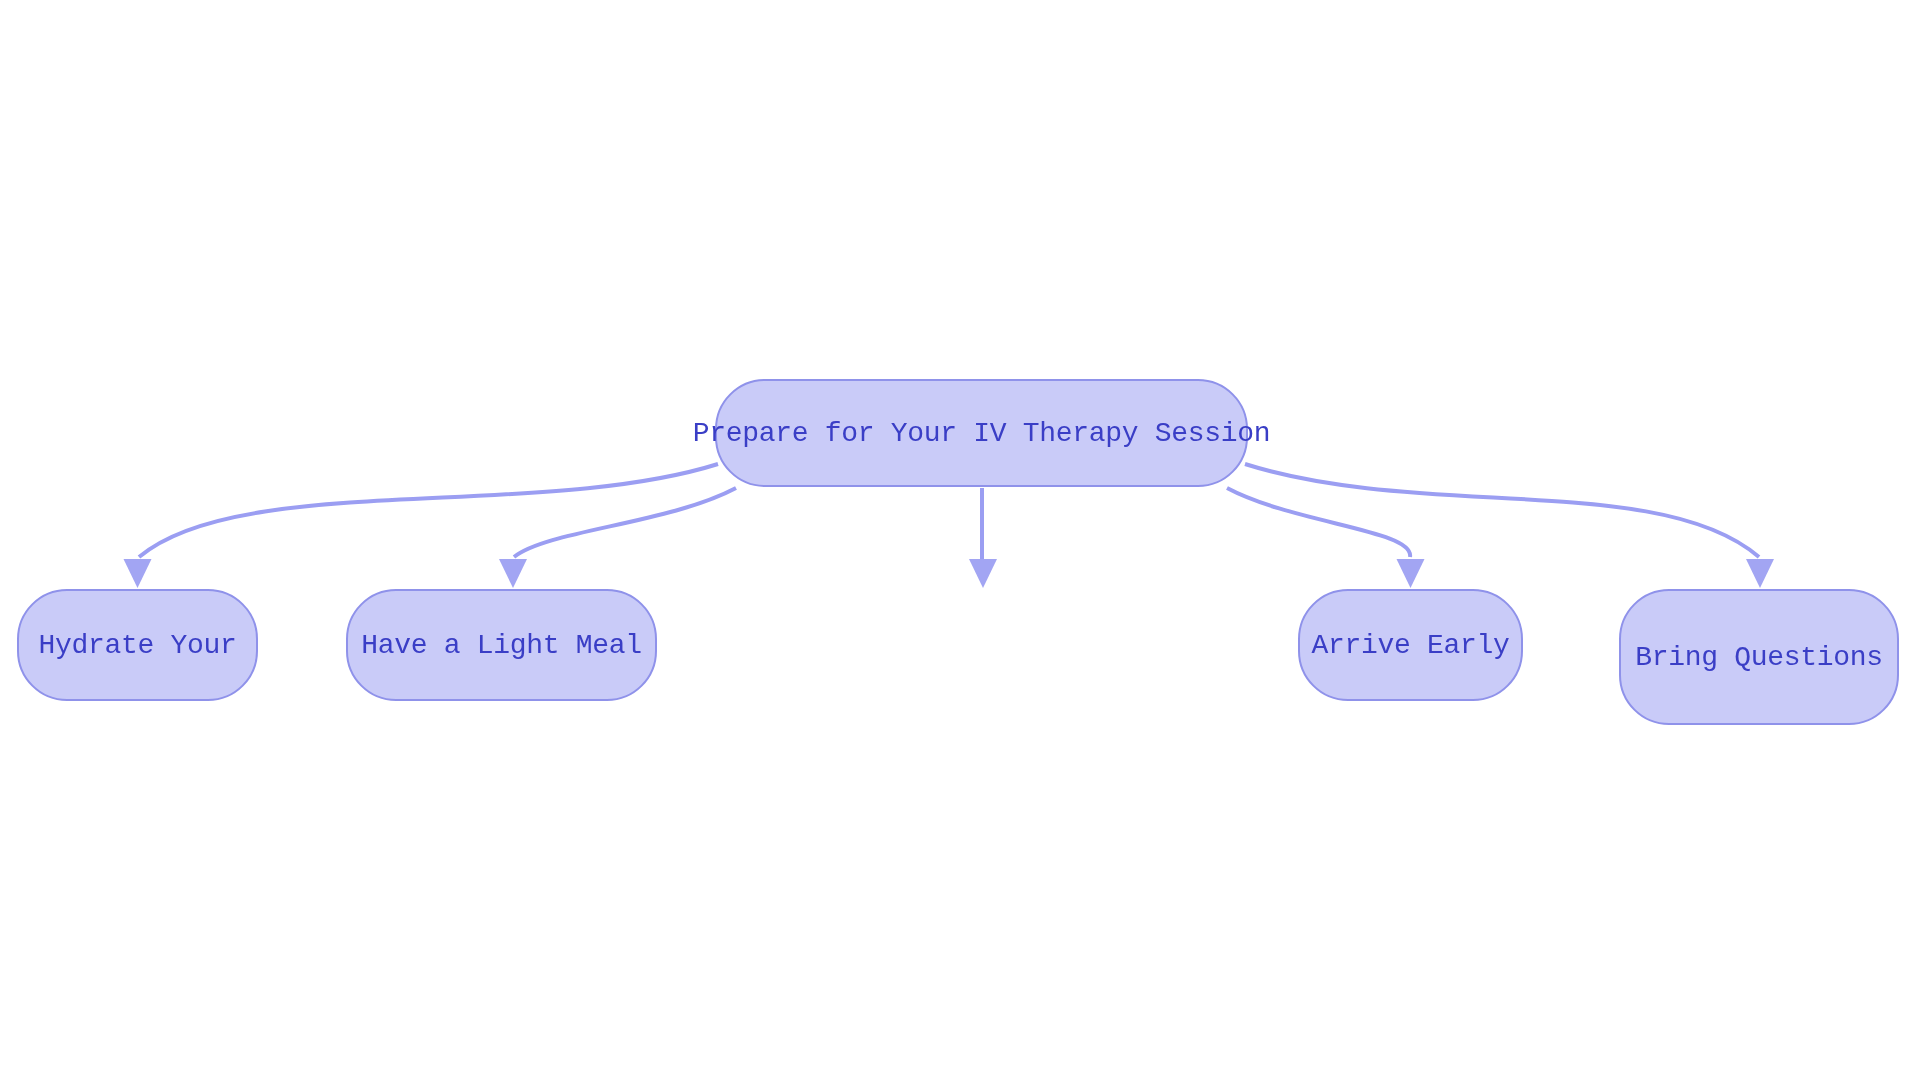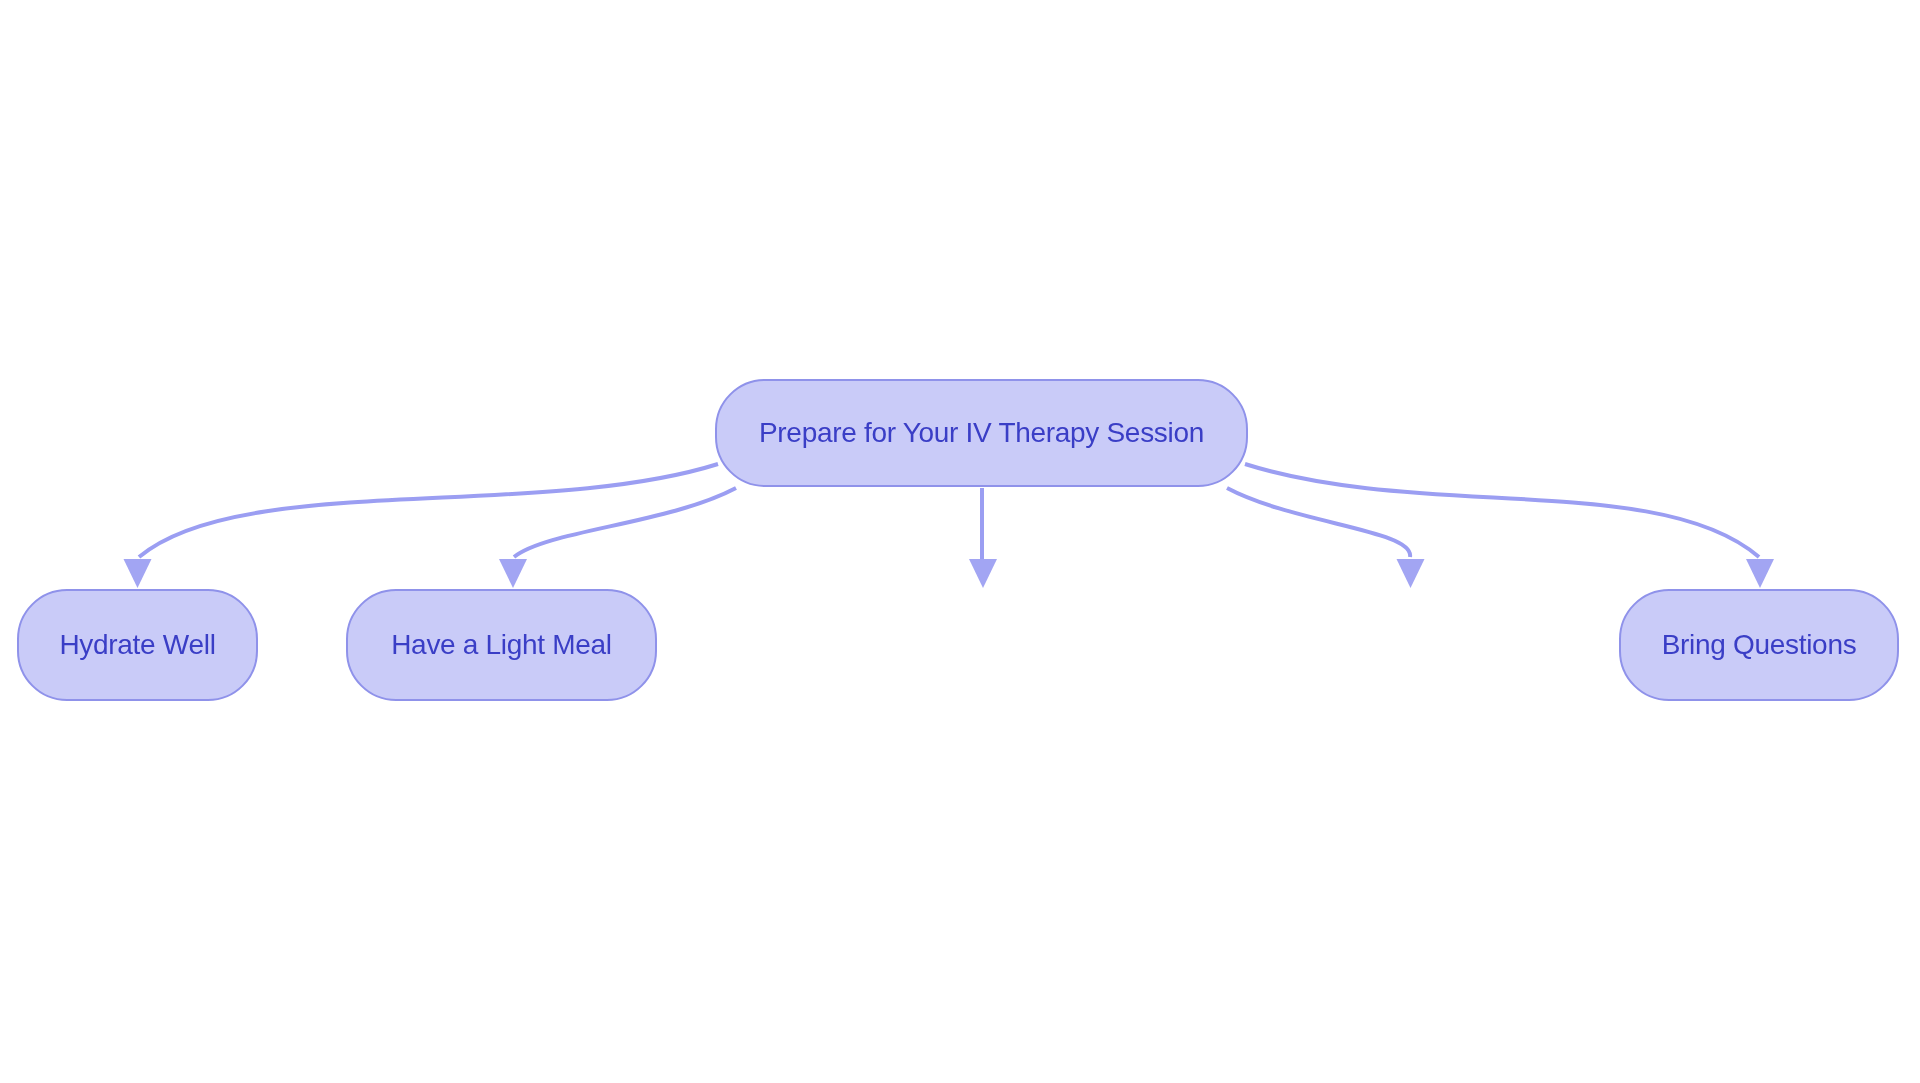--- a/index.html
+++ b/index.html
@@ -8,21 +8,21 @@
     --node-border:#8f92ea;
     --node-text:#3a3ec6;
     --edge-stroke:#9b9ef2;
     --arrowhead-fill:#a2a5f3;
   }
   html,body{margin:0;padding:0;background:var(--background);}
   .canvas{
     position:relative;
     width:1920px;height:1083px;
     background:var(--background);
-    font-family:Liberation Sans, sans-serif;
+    font-family:Liberation Mono, monospace;
     overflow:hidden;
     border-radius:18px;
   }
   .edges{position:absolute;left:0;top:0;width:1920px;height:1083px;}
   .edge{fill:none;stroke:var(--edge-stroke);stroke-width:4px;}
   .arrowhead{fill:var(--arrowhead-fill);stroke:none;}
   .node{
     position:absolute;
     box-sizing:border-box;
     display:flex;align-items:center;justify-content:center;
@@ -56,26 +56,29 @@
 
     <path class="edge" d="M 1245 464 C 1423 520, 1660 472, 1759 557"></path>
     <polygon class="arrowhead" points="1746,559 1774,559 1760,588"></polygon>
   </svg>
 
   <div class="node" style="left:715px;top:379px;width:533px;height:108px;">
     <span>Prepare for Your IV Therapy Session</span>
   </div>
 
   <div class="node" style="left:17px;top:589px;width:241px;height:112px;">
-    <span>Hydrate Well</span>
+    <span>Hydrate Your</span>
   </div>
 
   <div class="node" style="left:346px;top:589px;width:311px;height:112px;">
     <span>Have a Light Meal</span>
   </div>
 
 
+  <div class="node" style="left:1298px;top:589px;width:225px;height:112px;">
+    <span>Arrive Early</span>
+  </div>
 
-  <div class="node" style="left:1619px;top:589px;width:280px;height:112px;">
+  <div class="node" style="left:1619px;top:589px;width:280px;height:136px;">
     <span>Bring Questions</span>
   </div>
 
 </div>
 
 </body></html>

